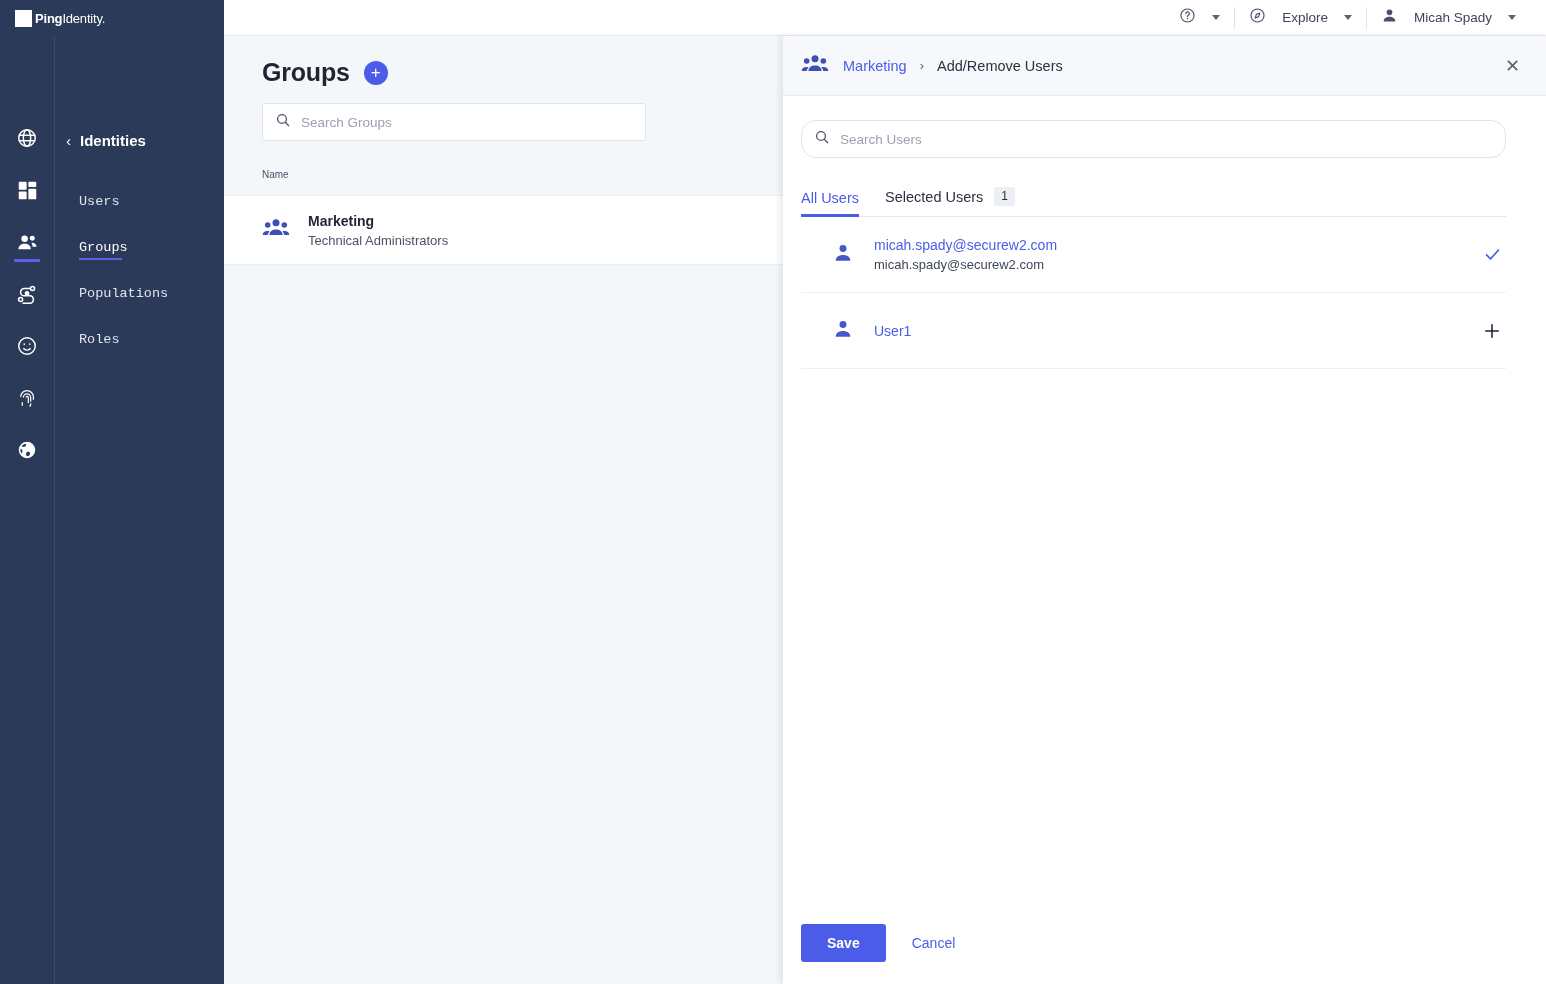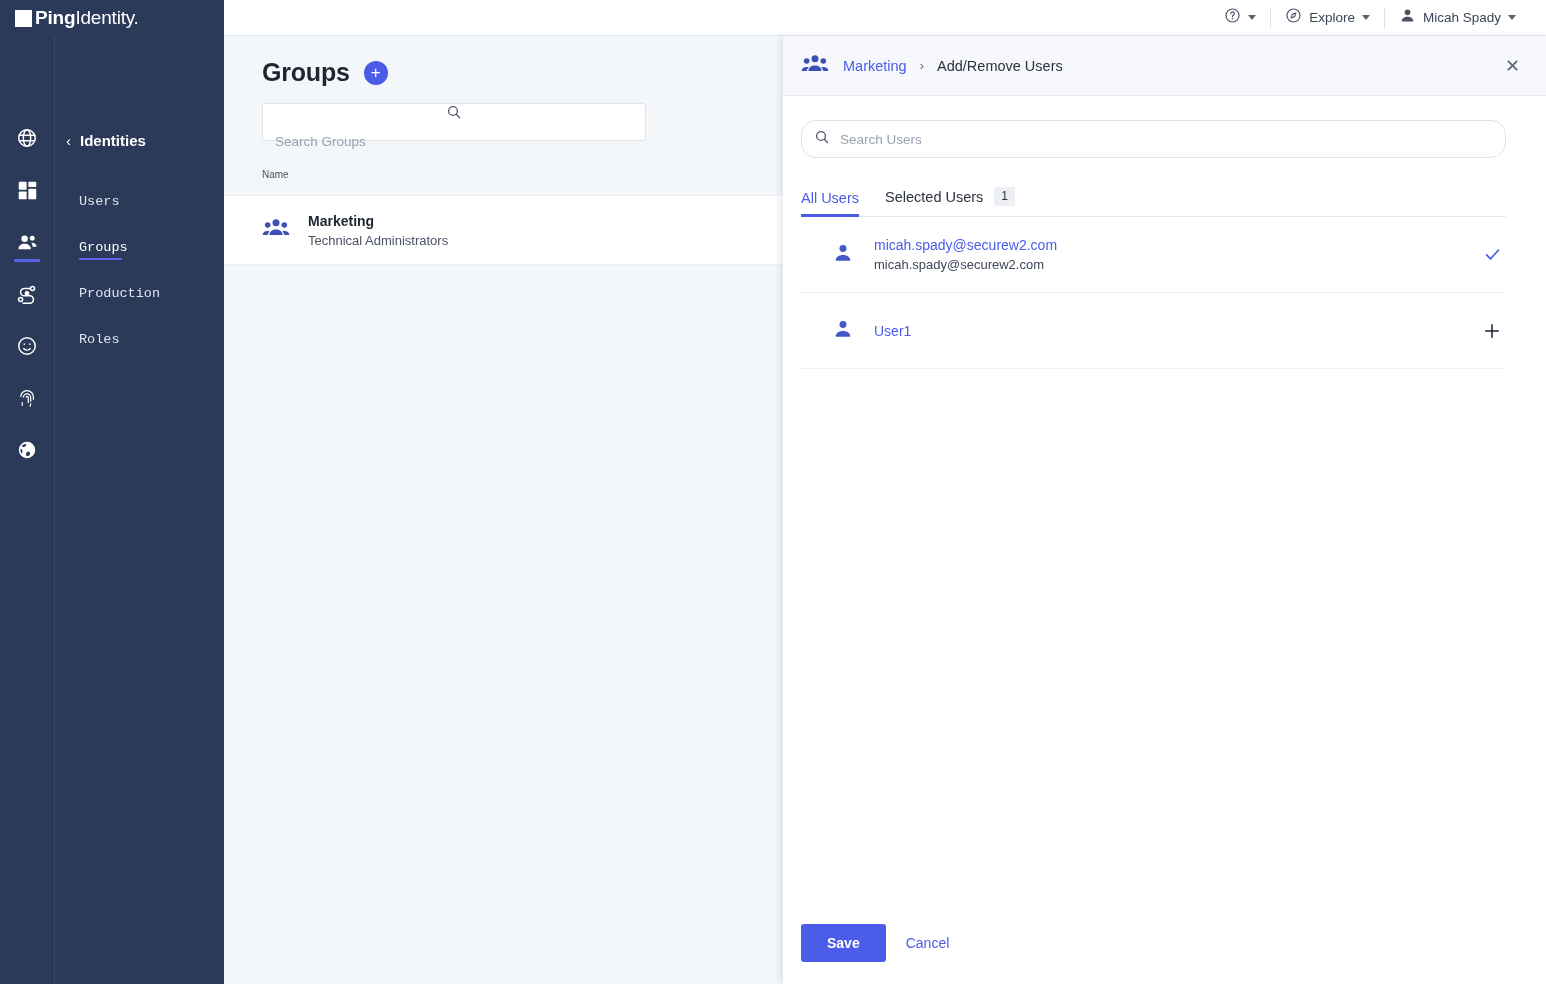--- a/index.html
+++ b/index.html
@@ -37,21 +37,21 @@
     background: #2b3a58;
     border-left: 1px solid #3a4a6b;
     position: relative;
   }
   .logo-zone {
     position: absolute; top: 0; left: -54px; width: 224px; height: 36px;
     display: flex; align-items: center; padding-left: 14px;
     background: #2b3a58;
   }
   .logo-mark { width: 17px; height: 17px; background: #ffffff; margin-right: 3px; flex: 0 0 17px; }
-  .logo-text { color: #ffffff; font-size: 19px; letter-spacing: -0.2px; white-space: nowrap; }
+  .logo-text { color: #ffffff; font-size: 13px; letter-spacing: -0.2px; white-space: nowrap; }
   .logo-text b { font-weight: 700; }
   .logo-text span { font-weight: 400; }
 
   .env-zone {
     position: absolute; top: 44px; left: -54px; width: 224px;
     padding: 8px 16px 10px 14px; cursor: pointer;
   }
   .env-label { color: #9aa7bf; font-size: 11.5px; line-height: 16px; }
   .env-row { display: flex; align-items: center; justify-content: space-between; }
   .env-name { color: #ffffff; font-size: 14px; font-weight: 700; line-height: 19px; }
@@ -80,42 +80,42 @@
 
   
   .main { flex: 1 1 auto; position: relative; background: #f4f7fa; height: 984px; }
 
   .topbar {
     height: 36px; background: #ffffff;
     border-bottom: 1px solid #e3e7ee;
     display: flex; align-items: center; justify-content: flex-end;
     padding-right: 16px;
   }
-  .tb-group { display: flex; align-items: center; height: 36px; padding: 0 14px; cursor: pointer; gap: 7px; }
+  .tb-group { display: flex; align-items: center; height: 36px; padding: 0 14px; cursor: pointer; gap: 16px; }
   .tb-sep { width: 1px; height: 22px; background: #dfe3ea; }
   .tb-label { font-size: 13.5px; color: #3d4659; }
   .caret { width: 0; height: 0; border-left: 4px solid transparent; border-right: 4px solid transparent; border-top: 5px solid #5a6275; }
 
   
   .groups-panel { position: absolute; top: 36px; left: 0; width: 560px; bottom: 0; padding: 22px 0 0 38px; }
   .gp-title-row { display: flex; align-items: center; gap: 14px; }
   .gp-title { font-size: 25px; font-weight: 700; color: #1f2533; letter-spacing: -0.2px; }
   .add-btn {
     width: 24px; height: 24px; border-radius: 50%; background: #4a5ce8;
     display: flex; align-items: center; justify-content: center; cursor: pointer;
     color: #fff; font-size: 17px; line-height: 17px; font-weight: 400;
   }
   .gp-desc {
     margin-top: 17px; font-size: 13px; color: #3d4659; line-height: 18px;
     width: 530px; white-space: nowrap; overflow: hidden;
   }
   .search-box {
     margin-top: 16px; width: 384px; height: 38px; background: #fff;
     border: 1px solid #dfe3ea; border-radius: 3px;
-    display: flex; align-items: center; padding: 0 12px; gap: 10px; cursor: text; flex-direction: column;
+    display: flex; align-items: center; padding: 8px 12px; gap: 10px; cursor: text;
   }
   .search-box input {
     border: 0; outline: 0; font-size: 13.5px; color: #3d4659;
     font-family: "Liberation Sans", sans-serif; background: transparent; width: 100%;
   }
   .search-box input::placeholder { color: #9aa1b0; }
   .table-head { margin-top: 20px; height: 26px; display: flex; align-items: center; }
   .table-head span { font-size: 10px; color: #4a5265; }
   .group-row {
     margin-top: 8px; margin-left: -38px; padding-left: 38px;
@@ -164,21 +164,21 @@
     width: 705px; height: 76px; display: flex; align-items: center;
     border-bottom: 1px solid #eceff4; cursor: pointer; padding-left: 31px; gap: 20px;
   }
   .user-main { flex: 1 1 auto; }
   .user-title { font-size: 14px; color: #4a5ce8; line-height: 20px; }
   .user-sub { font-size: 13px; color: #3d4659; line-height: 19px; }
   .row-act { width: 28px; display: flex; align-items: center; justify-content: center; cursor: pointer; }
   .row-act.check { color: #4a5ce8; font-size: 18px; }
   .row-act.plus { color: #1f2533; font-size: 22px; line-height: 22px; }
 
-  .drawer-foot { padding: 0 12px 22px 18px; display: flex; align-items: center; gap: 12px; }
+  .drawer-foot { padding: 0 12px 22px 18px; display: flex; align-items: center; gap: 18px; }
   .btn-save {
     background: #4a5ce8; color: #fff; font-size: 14px; font-weight: 700;
     border: 0; border-radius: 3px; padding: 11px 26px; cursor: pointer;
     font-family: "Liberation Sans", sans-serif;
   }
   .btn-cancel {
     background: transparent; border: 0; color: #4a5ce8; font-size: 14px;
     cursor: pointer; font-family: "Liberation Sans", sans-serif; padding: 11px 8px;
   }
 </style>
@@ -283,21 +283,21 @@
     </div>
 
     <div class="subnav-list">
       <div class="subnav-item">
         <span>Users</span>
       </div>
       <div class="subnav-item active">
         <span>Groups</span>
       </div>
       <div class="subnav-item">
-        <span>Production</span>
+        <span>Populations</span>
       </div>
       <div class="subnav-item">
         <span>Roles</span>
       </div>
     </div>
   </div>
 
   <div class="main">
 
     <div class="topbar">

